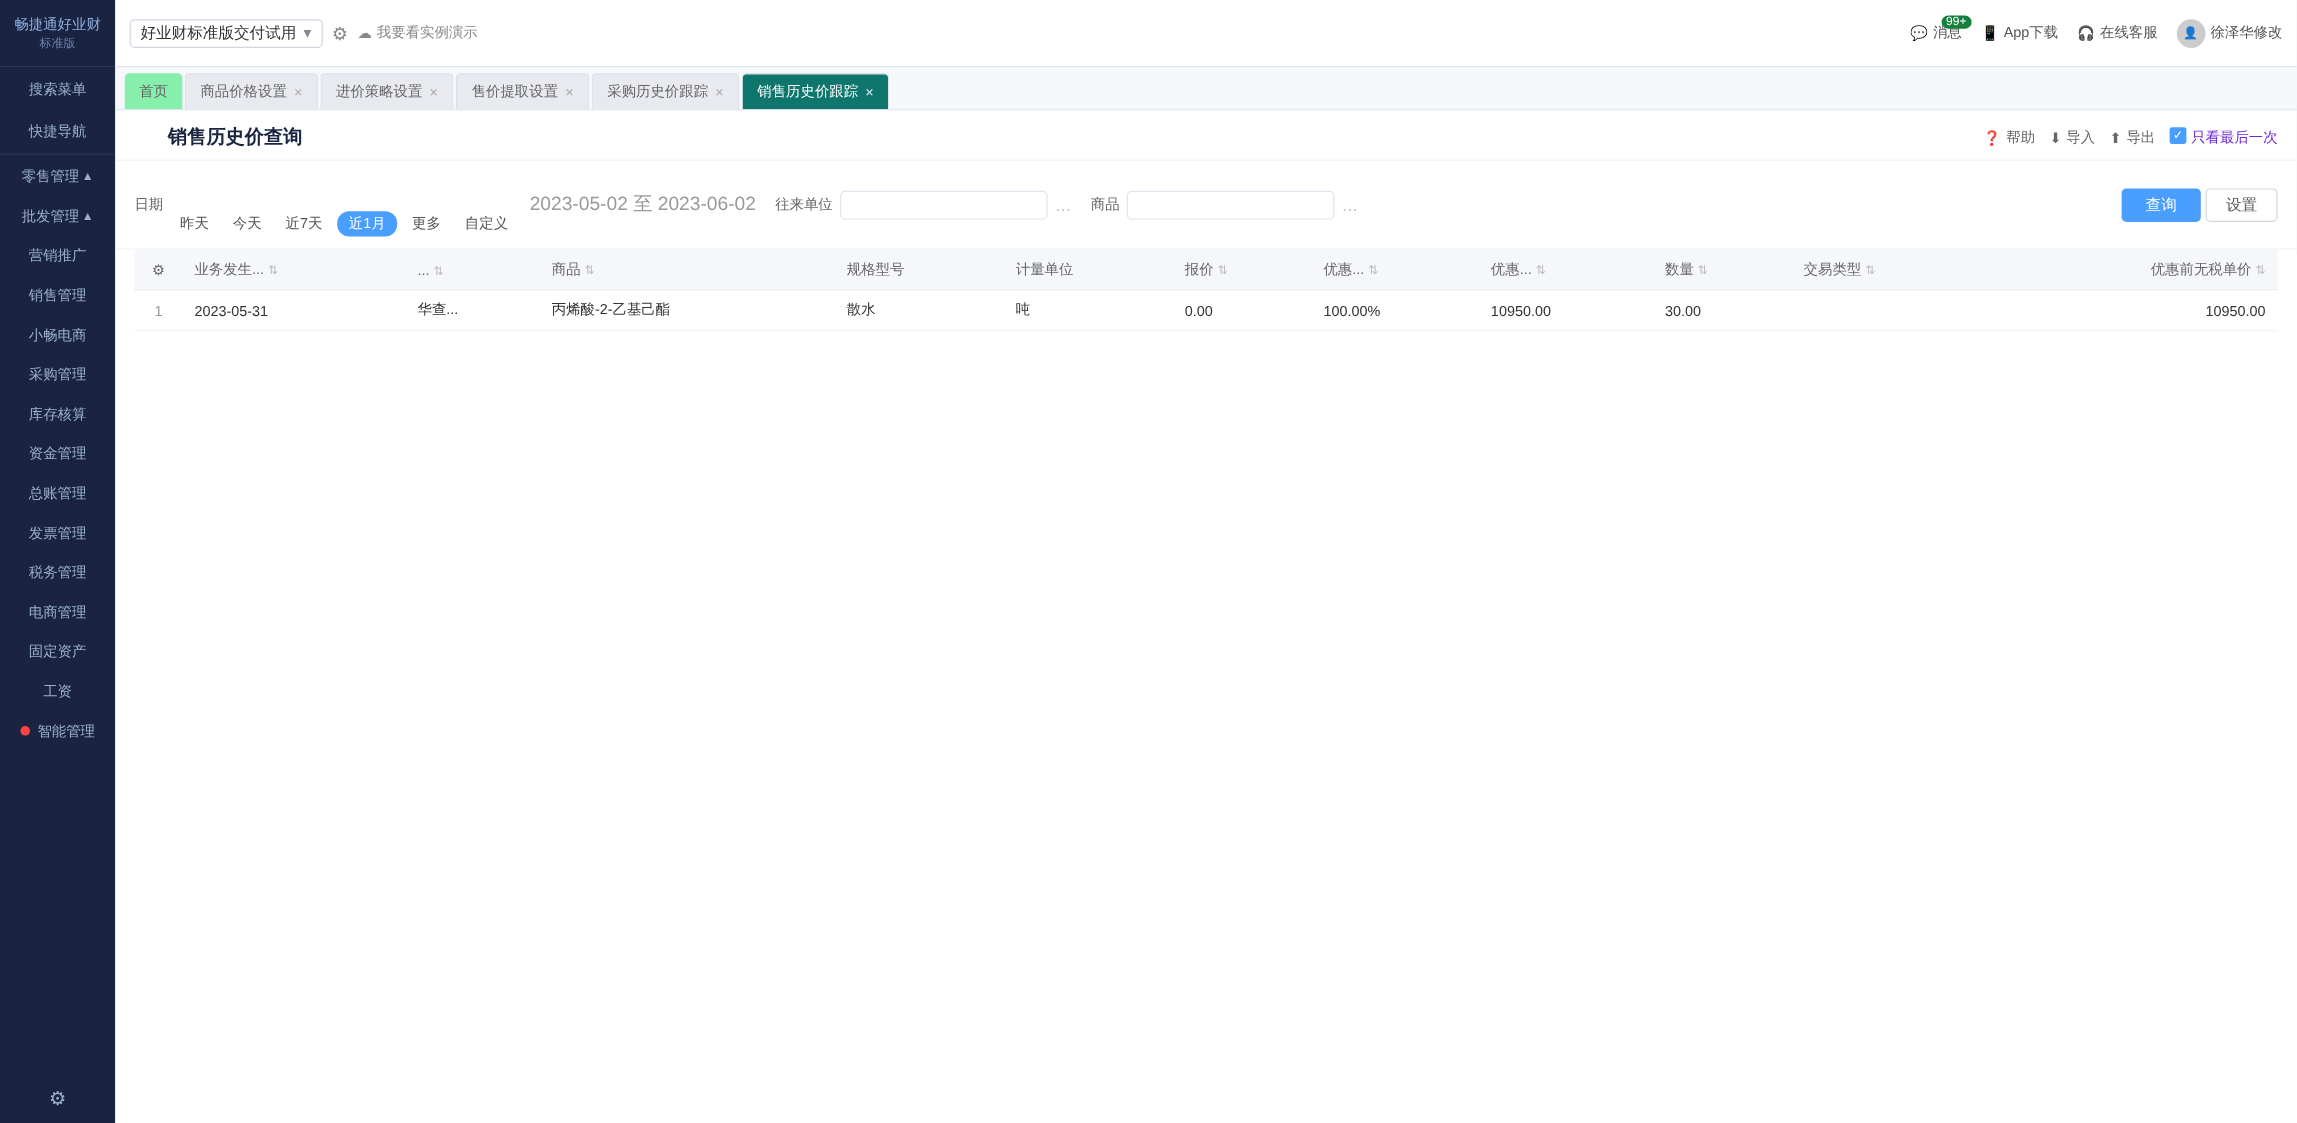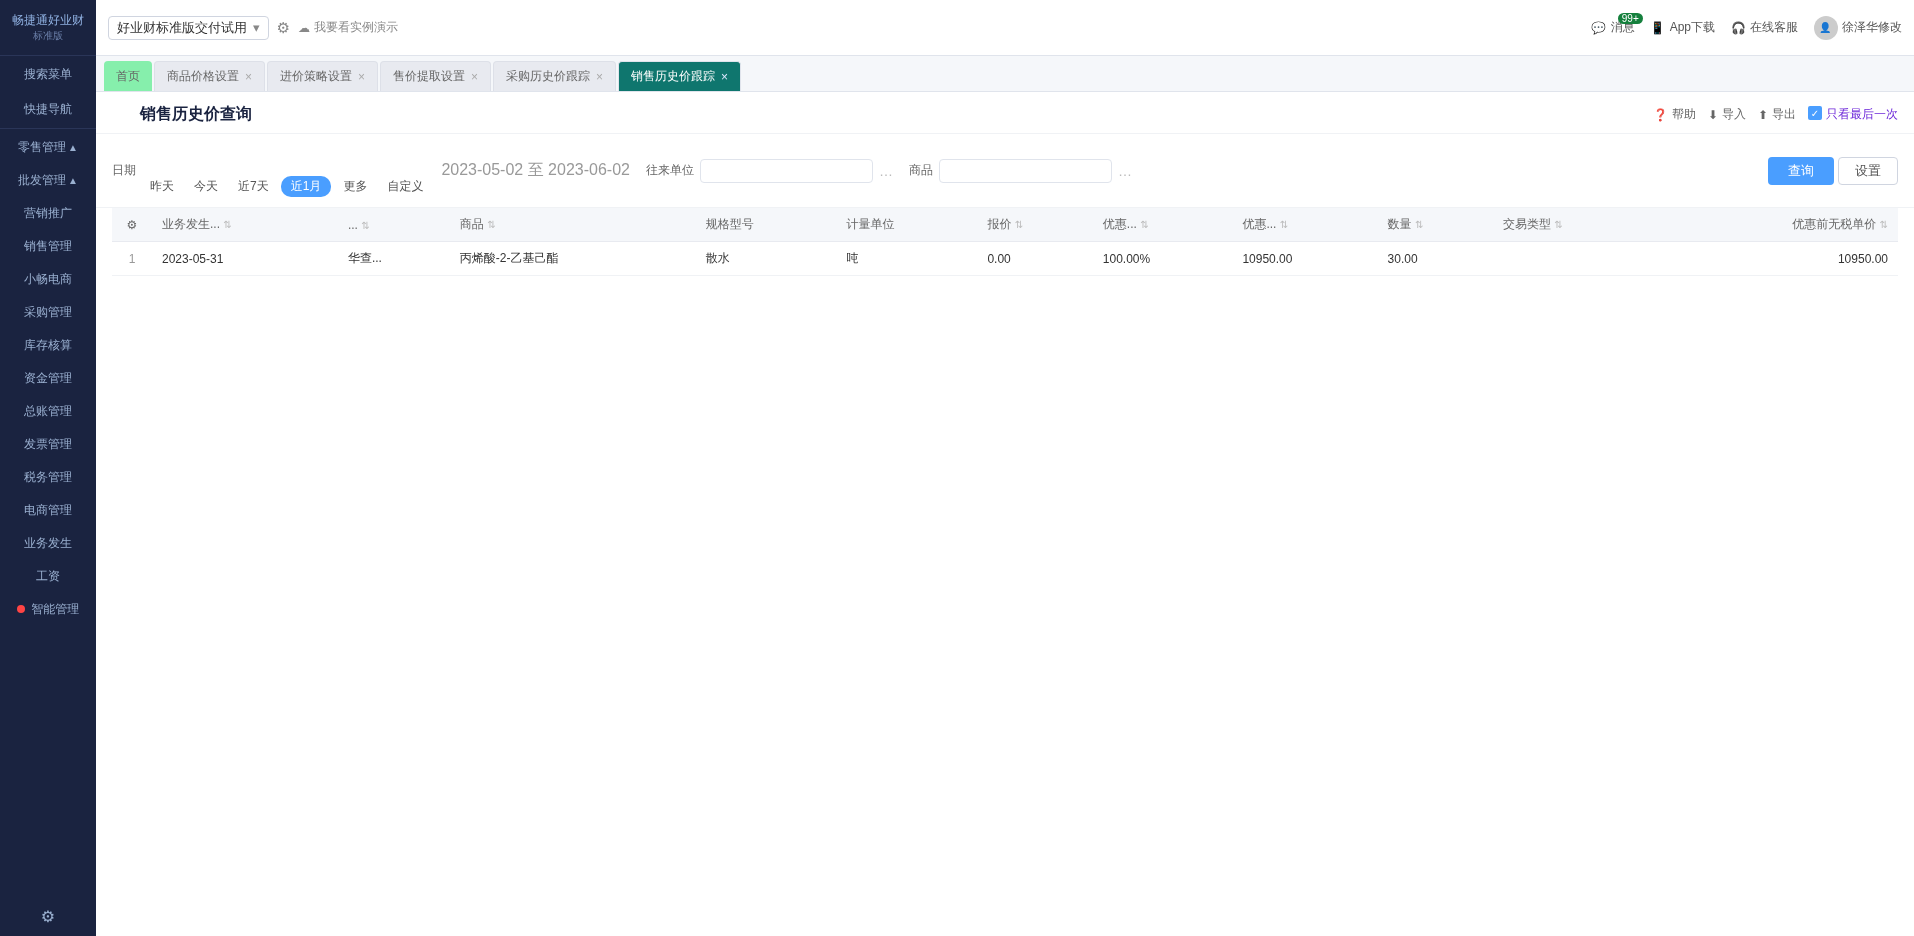--- a/index.html
+++ b/index.html
@@ -125,21 +125,21 @@
   <div class="sidebar-nav-item">
     <span>发票管理</span>
   </div>
   <div class="sidebar-nav-item">
     <span>税务管理</span>
   </div>
   <div class="sidebar-nav-item">
     <span>电商管理</span>
   </div>
   <div class="sidebar-nav-item">
-    <span>业务发生</span>
+    <span>固定资产</span>
   </div>
   <div class="sidebar-nav-item">
     <span>工资</span>
   </div>
   <div class="sidebar-nav-item">
     <span class="dot"></span>
     <span>智能管理</span>
   </div>
   <div class="sidebar-bottom">
     <span class="gear">⚙</span>

